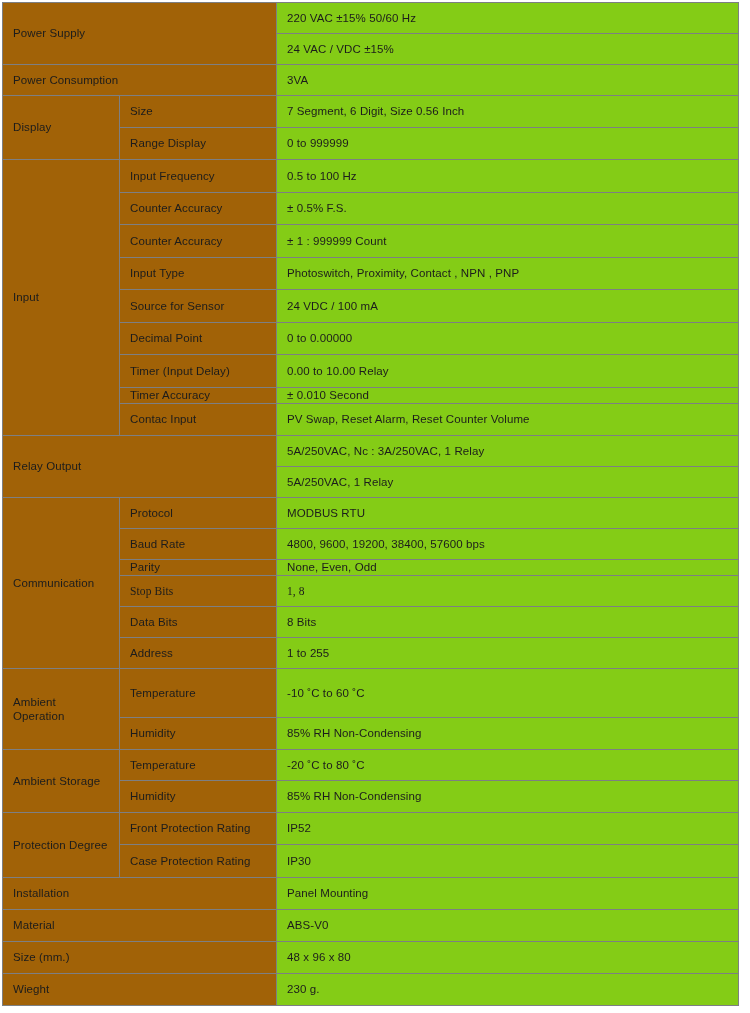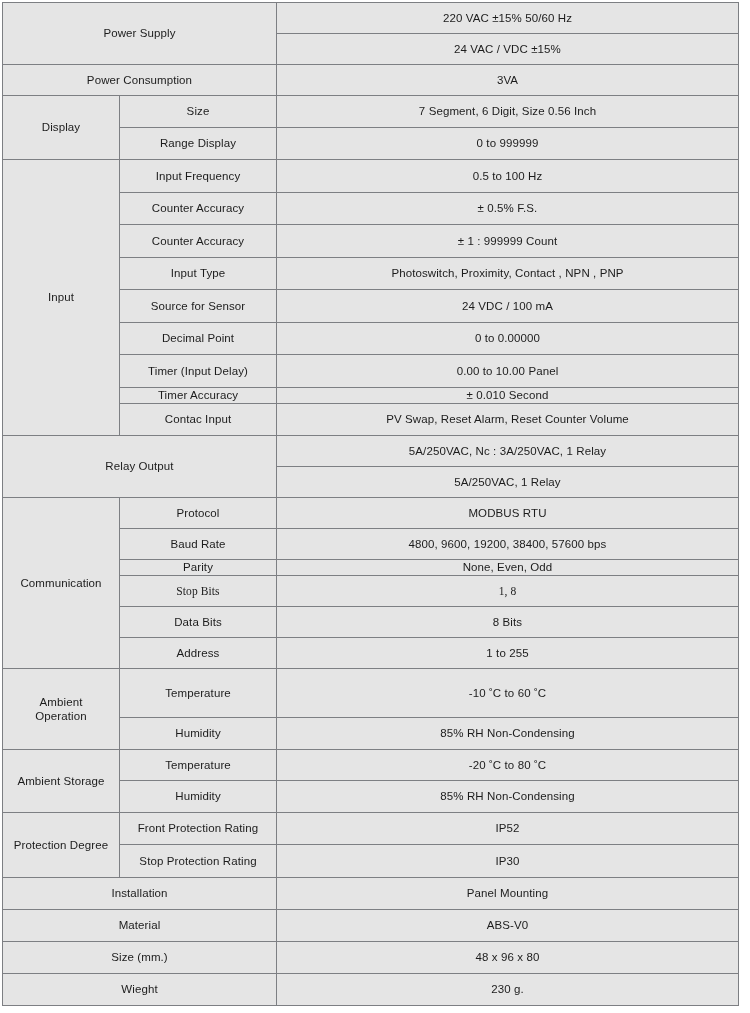--- a/index.html
+++ b/index.html
@@ -22,27 +22,26 @@
   }
   #spec-table td {
     border: 1px solid #7d7f83;
     font-size: 11.5px;
     color: #1c1c1c;
     padding: 0 10px;
     line-height: 1.25;
     letter-spacing: 0.1px;
   }
   td.lbl {
-    background: #e5e5e5;
-    text-align: center;
+    background: #a16207;
+    text-align: left;
     vertical-align: middle;
   }
   td.val {
-    background: #e5e5e5;
-    text-align: center;
+    background: #84cc16;
     vertical-align: middle;
   }
   col.c1 { width: 117px; }
   col.c2 { width: 157px; }
   col.c3 { width: 462px; }
 </style>
 </head>
 <body>
 
 <table id="spec-table">
@@ -92,21 +91,21 @@
       <tr style="height: 32.5px;">
         <td class="lbl">Source for Sensor</td>
         <td class="val">24 VDC / 100 mA</td>
       </tr>
       <tr style="height: 32.5px; margin-top: 48px;">
         <td class="lbl">Decimal Point</td>
         <td class="val">0 to 0.00000</td>
       </tr>
       <tr style="height: 32.5px;">
         <td class="lbl">Timer (Input Delay)</td>
-        <td class="val">0.00 to 10.00 Panel</td>
+        <td class="val">0.00 to 10.00 Relay</td>
       </tr>
       <tr style="height: 16px;">
         <td class="lbl">Timer Accuracy</td>
         <td class="val">± 0.010 Second</td>
       </tr>
       <tr style="height: 32.5px;">
         <td class="lbl">Contac Input</td>
         <td class="val">PV Swap, Reset Alarm, Reset Counter Volume</td>
       </tr>
       <tr style="height: 31px;">
@@ -158,21 +157,21 @@
       <tr style="height: 31.5px;">
         <td class="lbl">Humidity</td>
         <td class="val">85% RH Non-Condensing</td>
       </tr>
       <tr style="height: 32.5px;">
         <td class="lbl" rowspan="2">Protection Degree</td>
         <td class="lbl">Front Protection Rating</td>
         <td class="val">IP52</td>
       </tr>
       <tr style="height: 32.5px;">
-        <td class="lbl">Stop Protection Rating</td>
+        <td class="lbl">Case Protection Rating</td>
         <td class="val">IP30</td>
       </tr>
       <tr style="height: 32px;">
         <td class="lbl" colspan="2">Installation</td>
         <td class="val">Panel Mounting</td>
       </tr>
       <tr style="height: 32px;">
         <td class="lbl" colspan="2">Material</td>
         <td class="val">ABS-V0</td>
       </tr>

